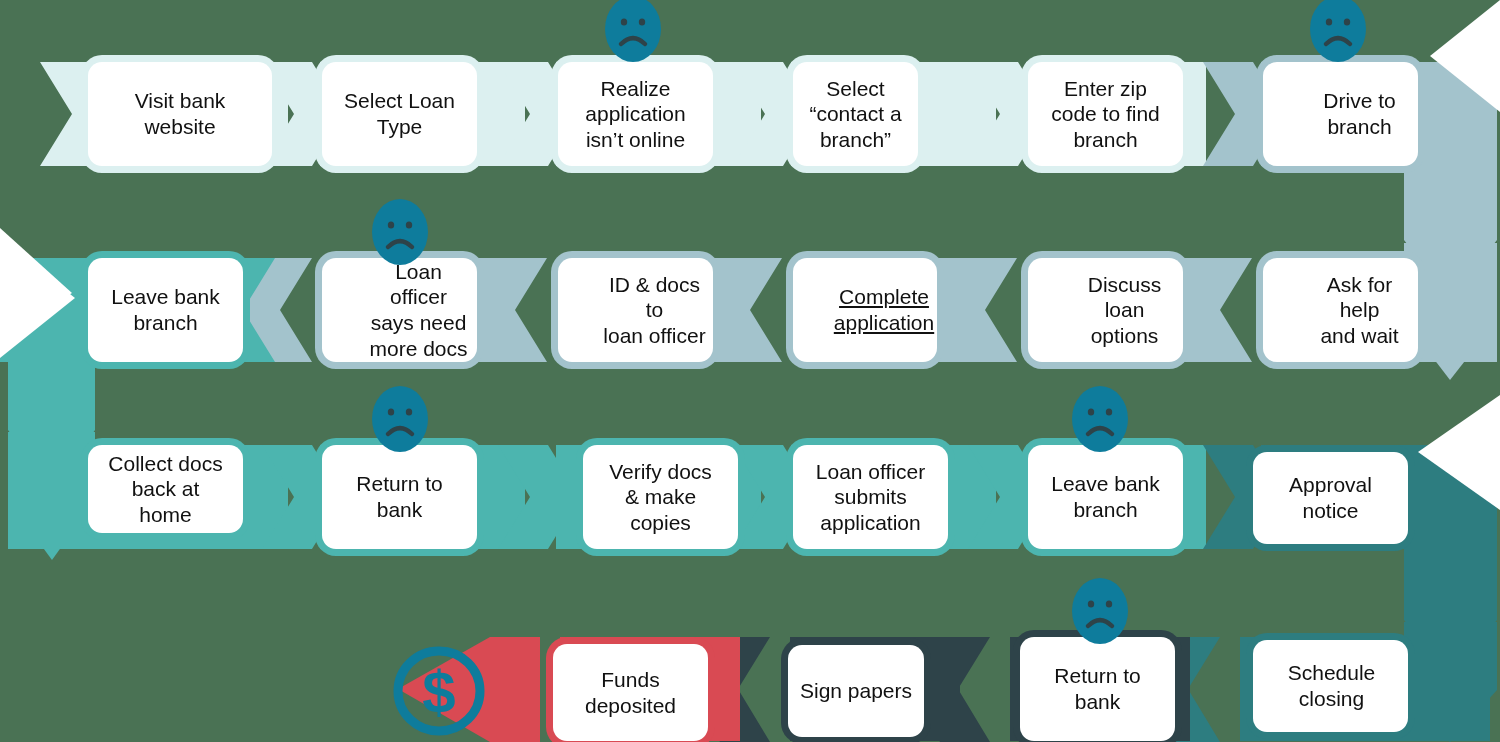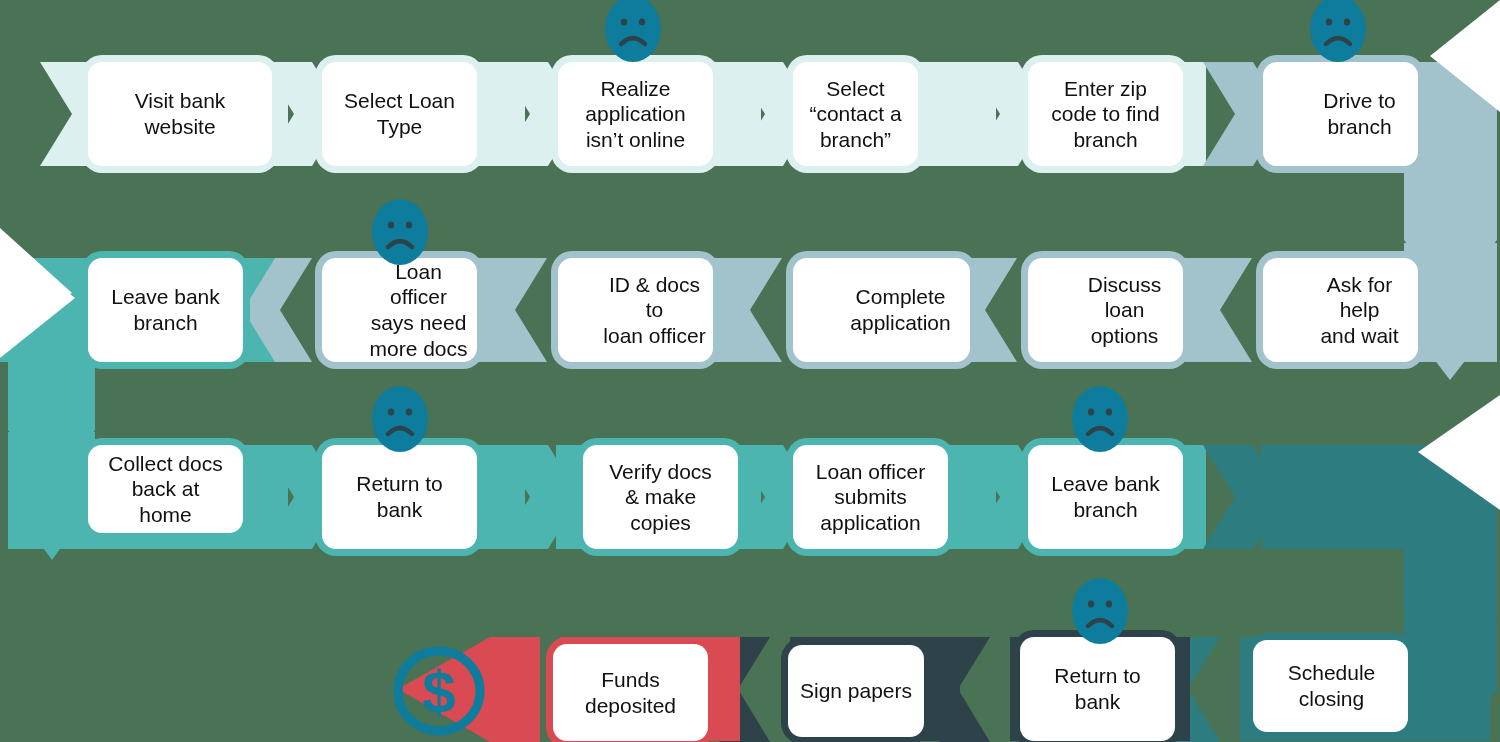--- a/index.html
+++ b/index.html
@@ -201,21 +201,21 @@
     </div>
   </div>
 
   <div class="node ring-r2" style="left:1028px;top:258px;width:155px;height:104px;text-align:center;">
     <div>
       <span>Discuss</span>
       <span>loan options</span>
     </div>
   </div>
 
-  <div class="node ring-r2" style="left:793px;top:258px;width:177px;height:104px;">
+  <div class="node ring-r2" style="left:793px;top:258px;width:144px;height:104px;text-decoration:underline;">
     <div>
       <span>Complete</span>
       <span>application</span>
     </div>
   </div>
 
   <div class="node ring-r2" style="left:558px;top:258px;width:155px;height:104px;">
     <div>
       <span>ID &amp; docs to</span>
       <span>loan officer</span>
@@ -268,20 +268,26 @@
     </div>
   </div>
 
   <div class="node ring-r3" style="left:1028px;top:445px;width:155px;height:104px;">
     <div>
       <span>Leave bank</span>
       <span>branch</span>
     </div>
   </div>
 
+  <div class="node ring-r3d" style="left:1253px;top:452px;width:155px;height:92px;">
+    <div>
+      <span>Approval</span>
+      <span>notice</span>
+    </div>
+  </div>
 
   <div class="node ring-r4t" style="left:1253px;top:640px;width:155px;height:92px;">
     <div>
       <span>Schedule</span>
       <span>closing</span>
     </div>
   </div>
 
   <div class="node ring-r4" style="left:1020px;top:637px;width:155px;height:104px;">
     <div>

